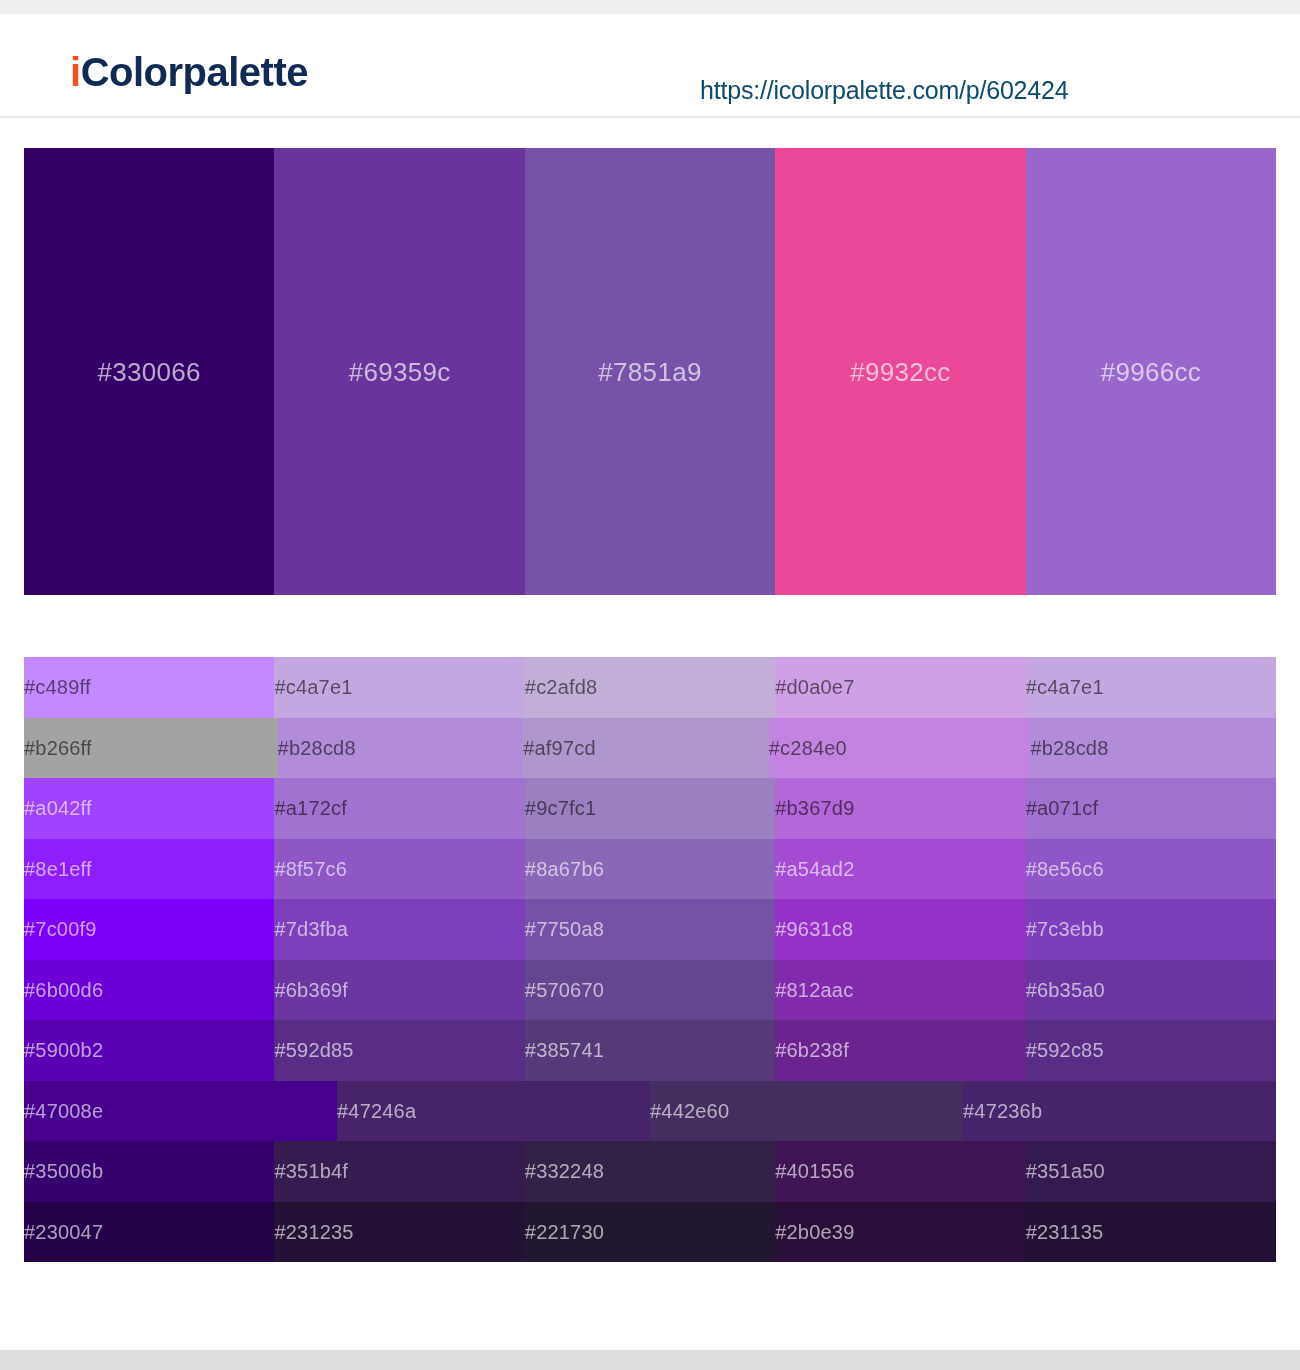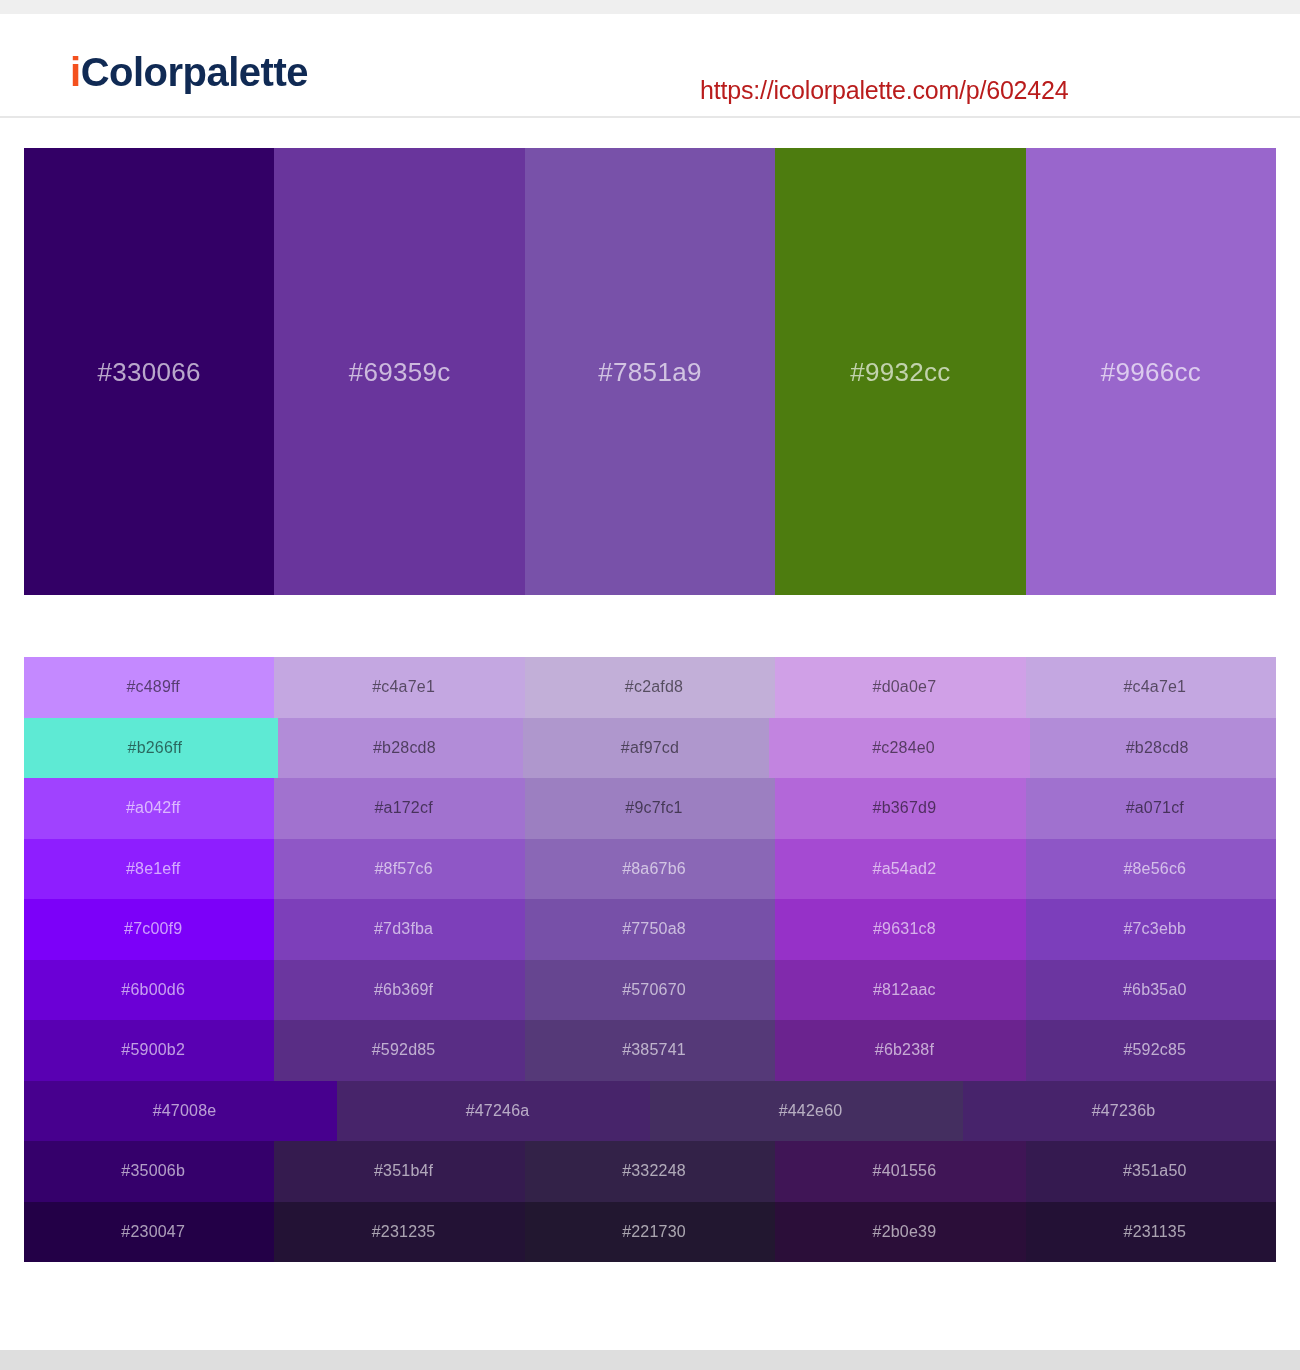--- a/index.html
+++ b/index.html
@@ -49,21 +49,21 @@
     white-space: nowrap;
   }
   .logo .logo-i { color: #f4511e; }
   .logo .logo-rest { color: #102a54; }
 
   .page-url {
     position: absolute;
     left: 700px;
     top: 62px;
     font-size: 25px;
-    color: #b91c1c;
+    color: #0c4a6e;
     white-space: nowrap;
     letter-spacing: -0.2px;
   }
 
   
   .main-palette {
     position: absolute;
     left: 24px;
     top: 148px;
     width: 1252px;
@@ -99,26 +99,25 @@
   .shade-row {
     flex: 1 1 0;
     display: flex;
   }
   .shade-cell {
     flex: 1 1 0;
     position: relative;
   }
   .shade-cell .cell-label {
     position: absolute;
-    left: 8px;
+    left: 0;
     right: 0;
     top: 50%;
     transform: translateY(-50%);
-    text-align: center;
-    font-size: 16px;
+    font-size: 20px;
     color: rgba(255,255,255,0.62);
     letter-spacing: 0.2px;
   }
   .shade-cell.dark-text .cell-label {
     color: rgba(0,0,0,0.56);
   }
 
   
   .bottom-strip {
     position: absolute;
@@ -144,21 +143,21 @@
   <div class="main-palette">
       <div class="main-swatch" style="background: rgb(51, 0, 102);">
         <span class="swatch-label">#330066</span>
       </div>
       <div class="main-swatch" style="background: rgb(105, 53, 156);">
         <span class="swatch-label">#69359c</span>
       </div>
       <div class="main-swatch" style="background: rgb(120, 81, 169);">
         <span class="swatch-label">#7851a9</span>
       </div>
-      <div class="main-swatch" style="background: #4d7c0f;">
+      <div class="main-swatch" style="background: #ec4899;">
         <span class="swatch-label">#9932cc</span>
       </div>
       <div class="main-swatch" style="background: rgb(153, 102, 204);">
         <span class="swatch-label">#9966cc</span>
       </div>
     </div>
 
   <div class="shade-grid">
       <div class="shade-row">
         <div class="shade-cell dark-text" style="background: rgb(196, 137, 255);">
@@ -171,21 +170,21 @@
           <span class="cell-label">#c2afd8</span>
         </div>
         <div class="shade-cell dark-text" style="background: rgb(208, 160, 231);">
           <span class="cell-label">#d0a0e7</span>
         </div>
         <div class="shade-cell dark-text" style="background: rgb(196, 167, 225);">
           <span class="cell-label">#c4a7e1</span>
         </div>
       </div>
       <div class="shade-row">
-        <div class="shade-cell dark-text" style="background: #5eead4; padding-left: 8px;">
+        <div class="shade-cell dark-text" style="background: #a3a3a3; padding-left: 8px;">
           <span class="cell-label">#b266ff</span>
         </div>
         <div class="shade-cell dark-text" style="background: rgb(178, 140, 216);">
           <span class="cell-label">#b28cd8</span>
         </div>
         <div class="shade-cell dark-text" style="background: rgb(175, 151, 205);">
           <span class="cell-label">#af97cd</span>
         </div>
         <div class="shade-cell dark-text" style="background: rgb(194, 132, 224); padding-left: 16px;">
           <span class="cell-label">#c284e0</span>

